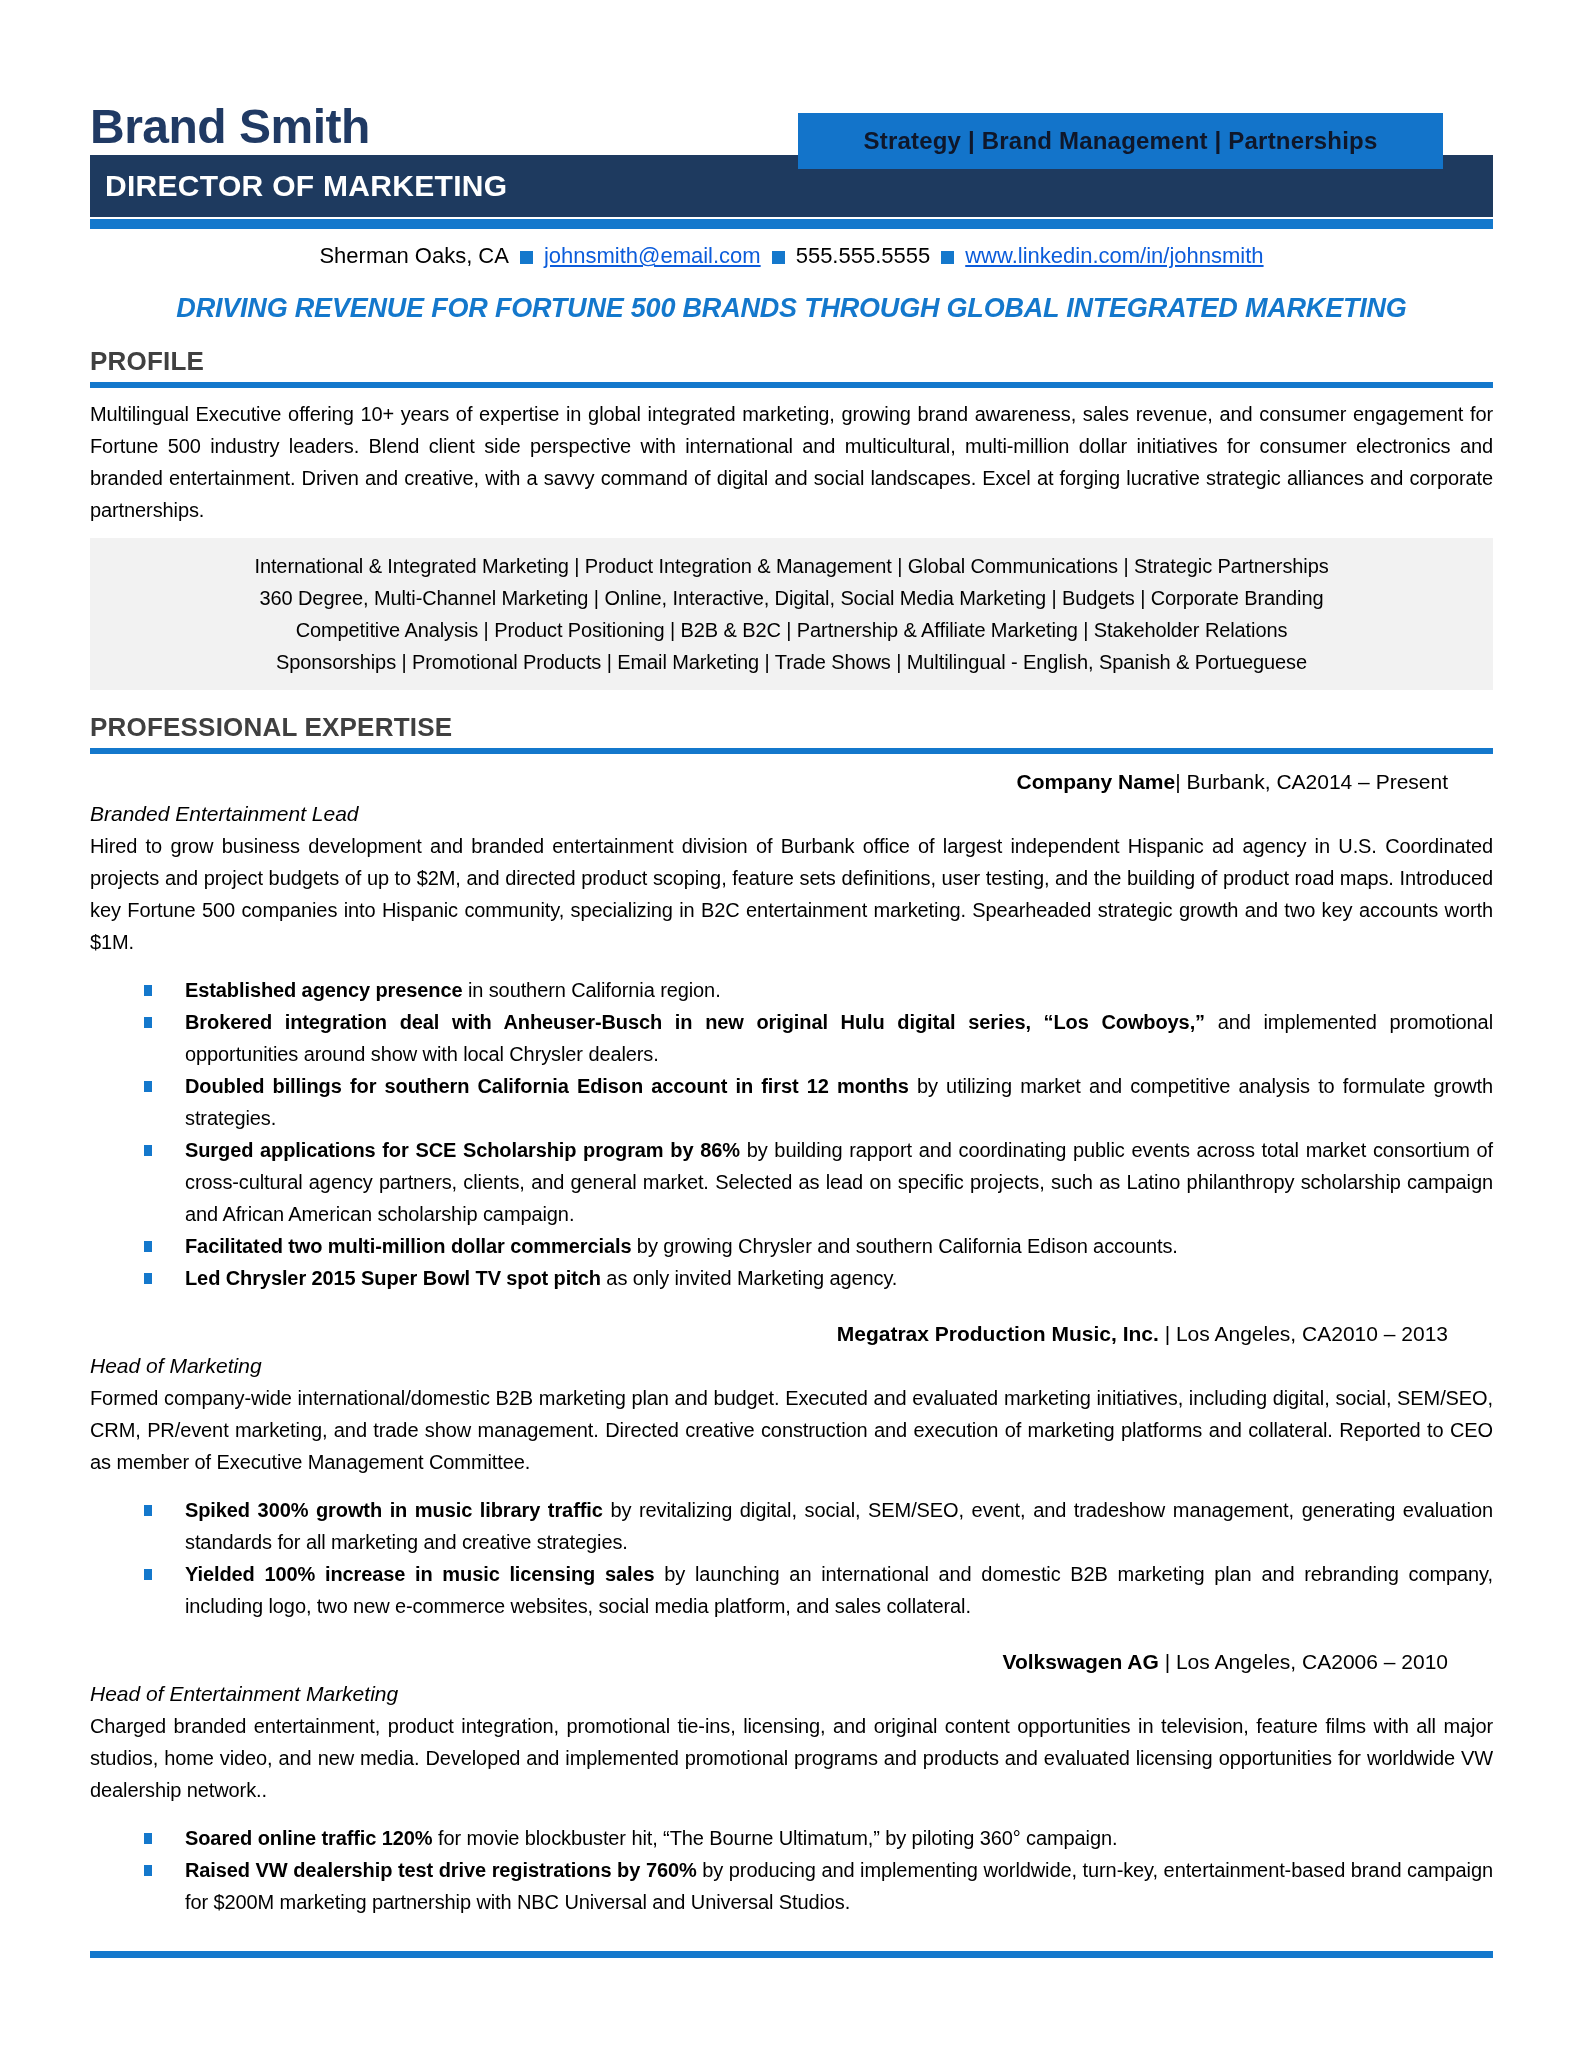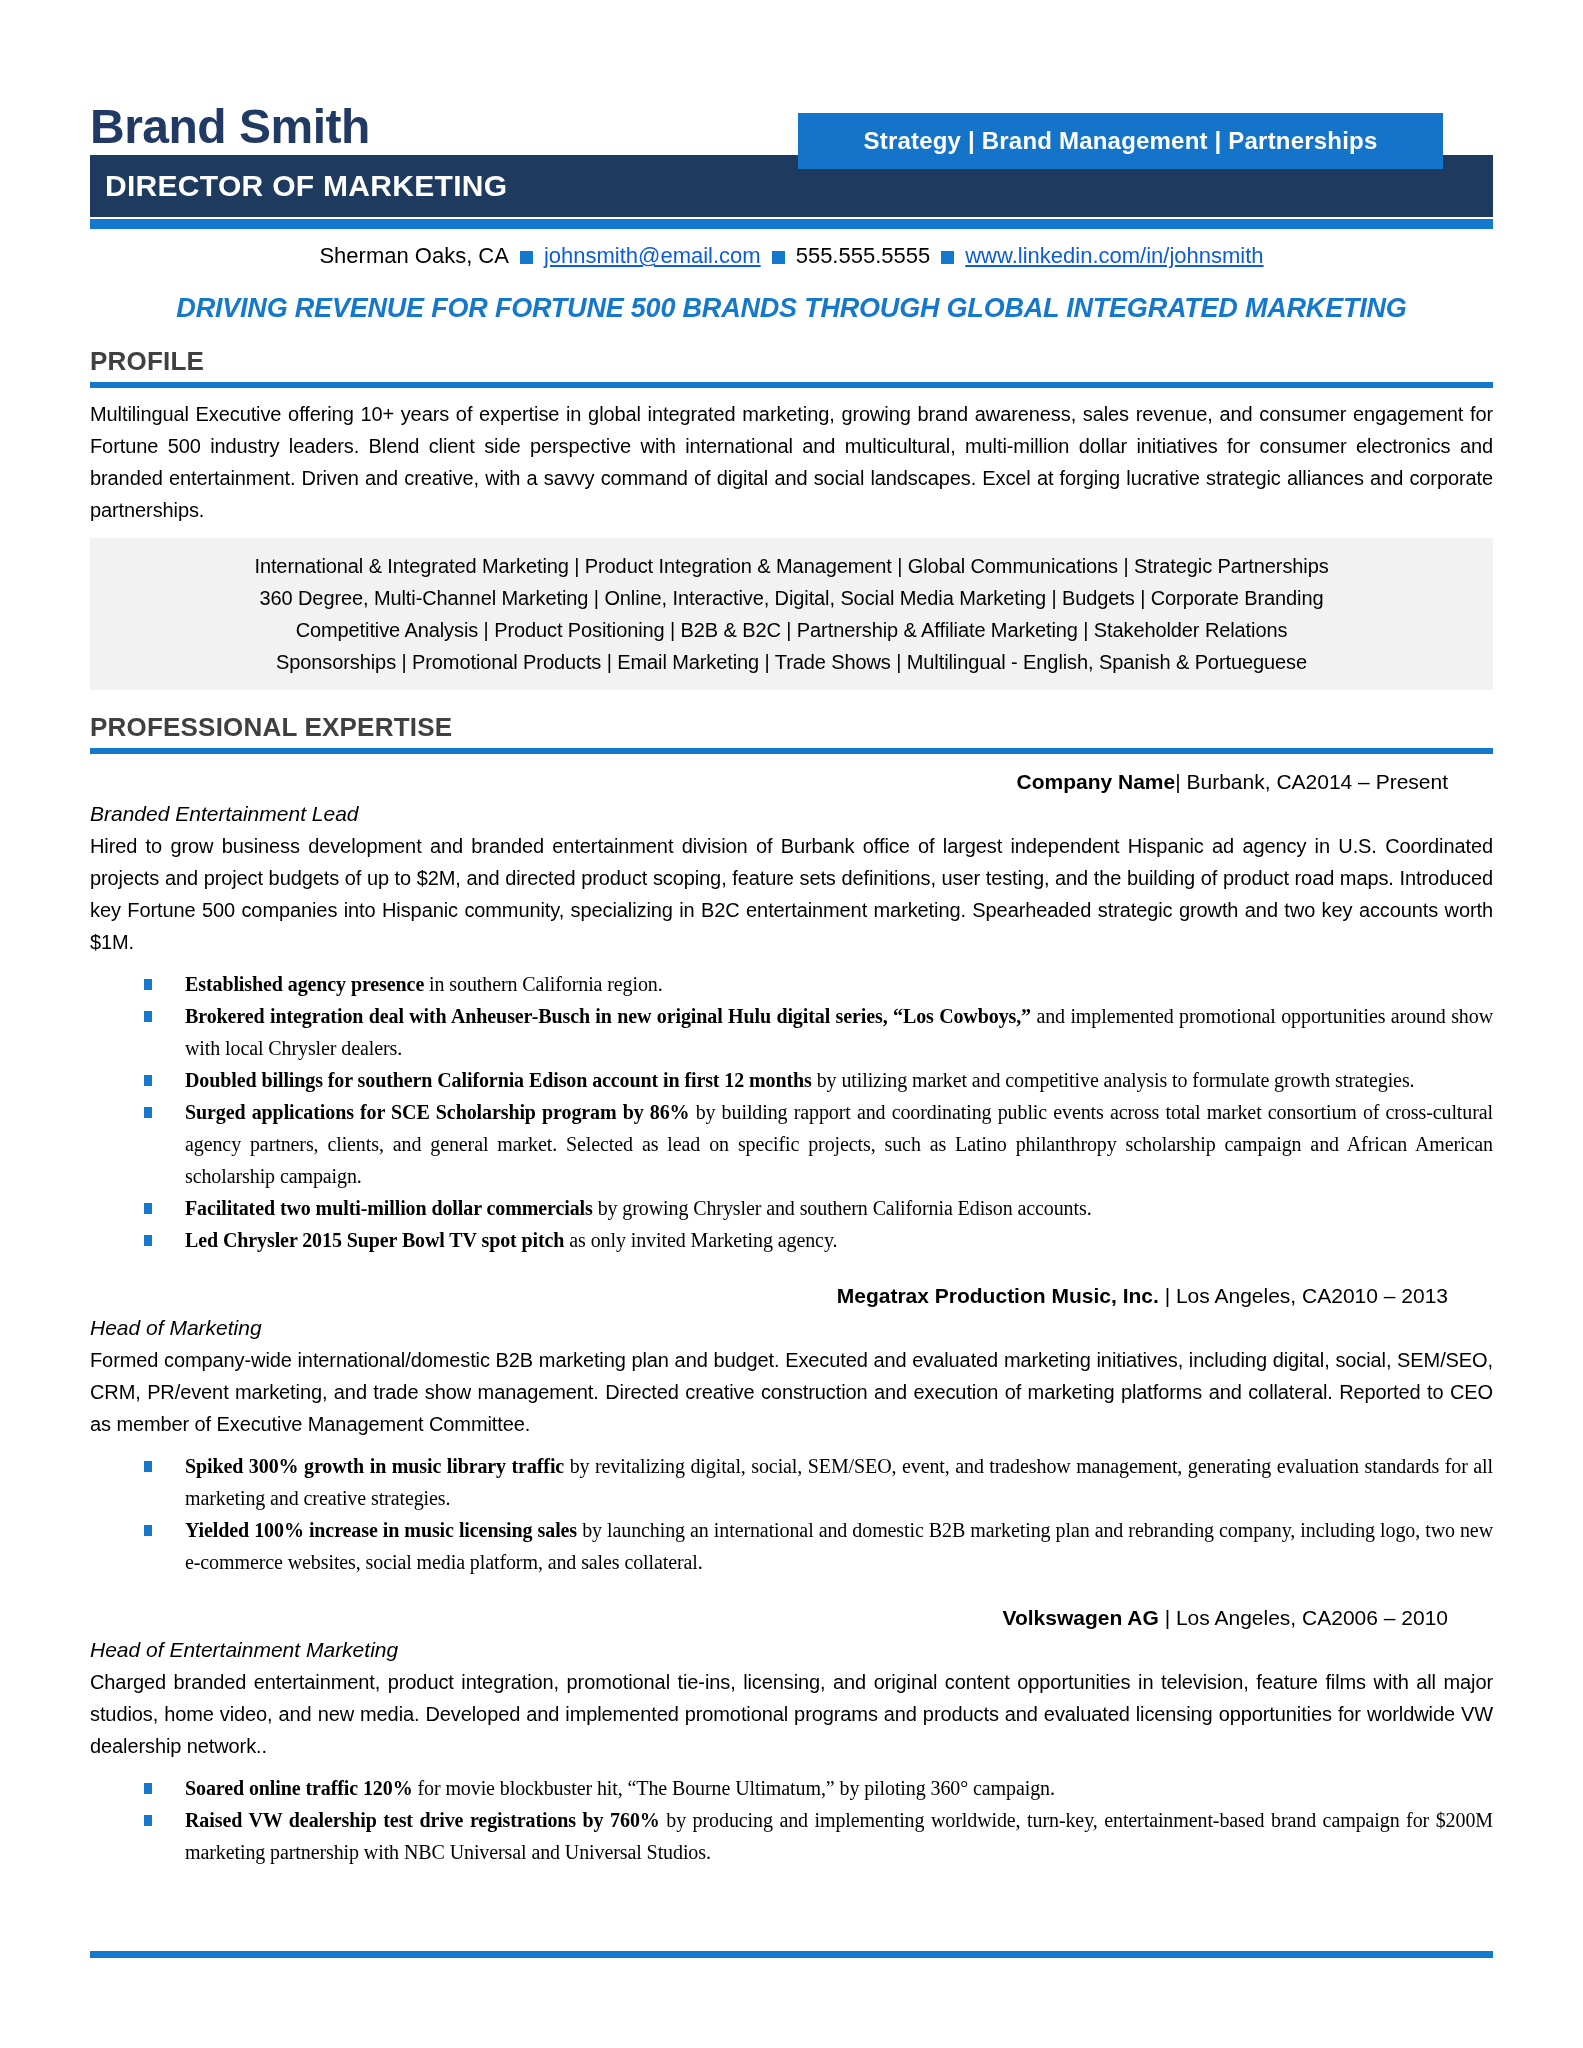--- a/index.html
+++ b/index.html
@@ -8,21 +8,21 @@
     font-family:"Liberation Sans","DejaVu Sans",sans-serif;color:#000;
   }
   
   .top-area{position:relative;height:155px;}
   .name{
     position:absolute;left:90px;bottom:4px;font-size:48px;font-weight:700;
     color:#203a64;letter-spacing:-0.5px;line-height:1;
   }
   .badge{
     position:absolute;left:798px;top:113px;width:645px;height:56px;z-index:2;
-    background:#1374ca;color:#ffffff;font-size:24px;font-weight:700;
+    background:#1374ca;color:#0f172a;font-size:24px;font-weight:700;
     display:flex;align-items:center;justify-content:center;letter-spacing:0.2px;
   }
   .title-bar{
     margin-left:90px;width:1403px;height:62px;background:#1e3a5f;
     color:#ffffff;font-size:30px;font-weight:700;line-height:62px;
     padding-left:15px;box-sizing:border-box;letter-spacing:0.3px;
   }
   .accent-strip{margin-left:90px;margin-top:2px;width:1403px;height:10px;background:#1478cc;}
   
   .content{margin:0 90px;width:1403px;}
@@ -39,21 +39,21 @@
     font-size:20px;line-height:32px;text-align:center;letter-spacing:-0.1px;
   }
   
   .job-head{display:flex;justify-content:flex-end;font-size:21px;line-height:32px;}
   .job-head.first{margin-top:12px;}
   .job-head.next{margin-top:24px;}
   .job-company{font-weight:700;}
   .job-loc{font-weight:400;}
   .job-dates{padding-right:45px;}
   .job-title{font-size:21px;line-height:32px;font-style:italic;}
-  .bullets{margin-top:10px;font-family:Liberation Serif, serif;}
+  .bullets{margin-top:16px;}
   .bullet{position:relative;padding-left:95px;font-size:20px;line-height:32px;text-align:justify;letter-spacing:-0.1px;}
   .bmark{position:absolute;left:54px;top:11px;width:8px;height:11px;background:#1478cc;}
   .bullet b{font-weight:700;}
   .footer-rule{position:absolute;left:90px;top:1951px;width:1403px;height:7px;background:#1478cc;}
 </style>
 </head>
 <body>
 
 <div class="page">
 

